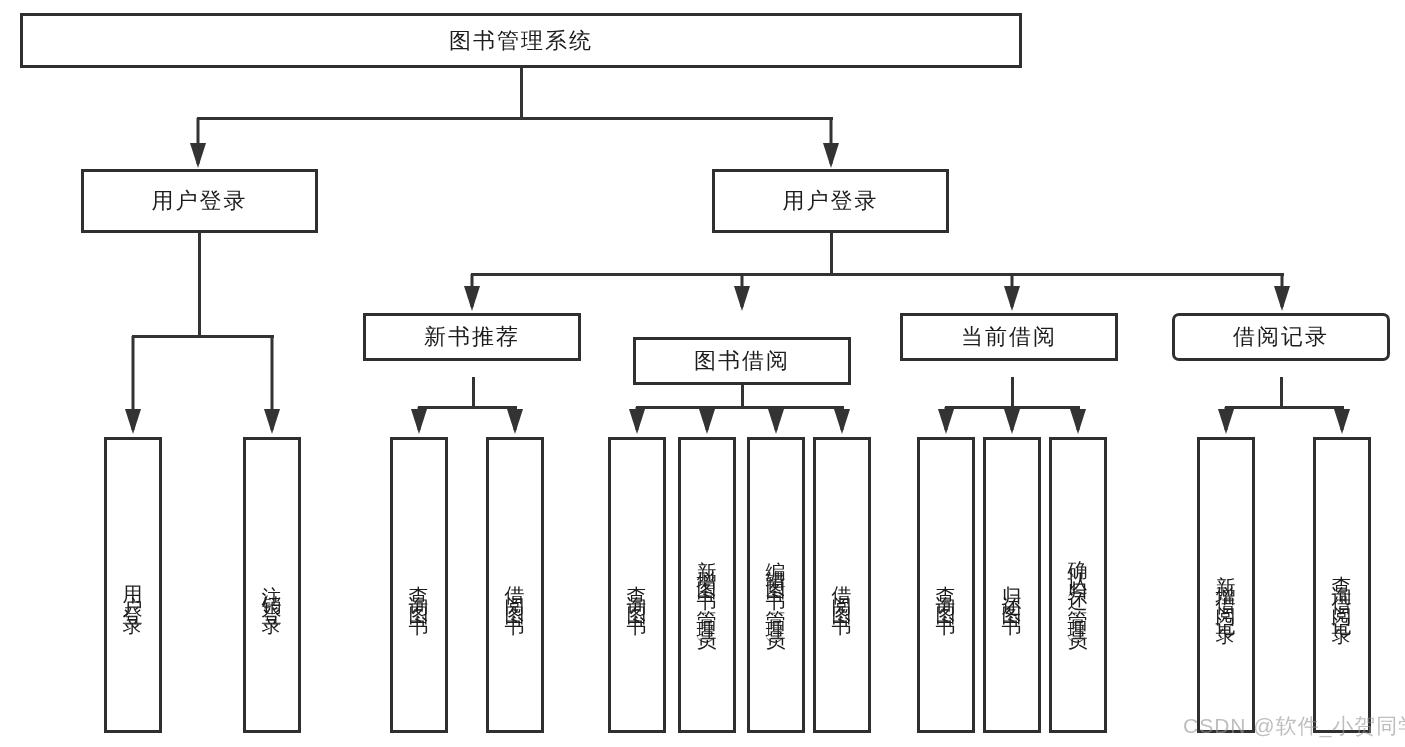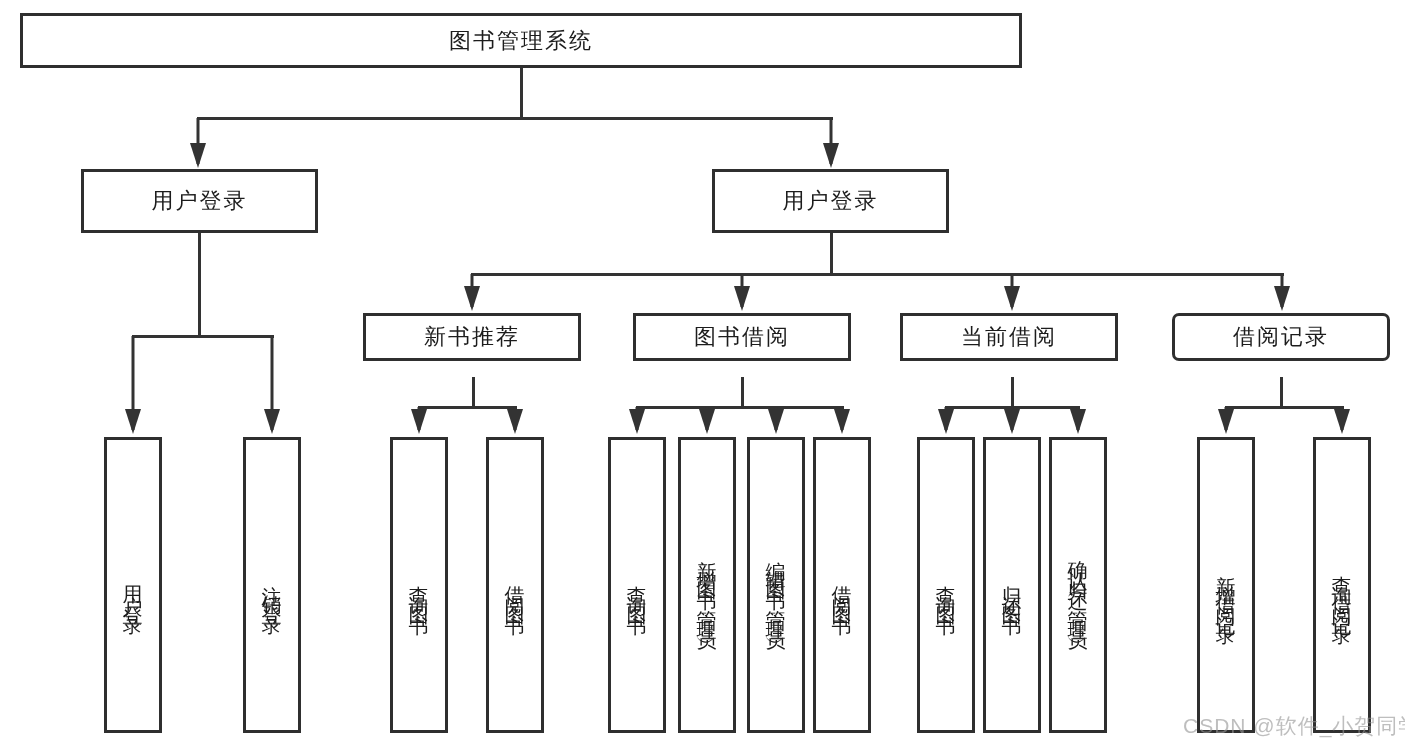--- a/index.html
+++ b/index.html
@@ -100,21 +100,21 @@
       <line x1="1342" y1="407" x2="1342" y2="430"></line>
     </g>
   </svg>
 
   <div class="node hnode root">图书管理系统</div>
 
   <div class="node hnode l1" style="left:81px;">用户登录</div>
   <div class="node hnode l1" style="left:712px;">用户登录</div>
 
   <div class="node hnode l2" style="left:363px;">新书推荐</div>
-  <div class="node hnode l2" style="left:633px;">图书借阅</div>
+  <div class="node hnode l2" style="left:633px;margin-top:24px;">图书借阅</div>
   <div class="node hnode l2" style="left:900px;">当前借阅</div>
   <div class="node hnode l2" style="left:1172px;border-radius:7px;">借阅记录</div>
 
   <div class="node leaf" style="left:104px;">
     <span class="vtext">用户登录</span>
   </div>
   <div class="node leaf" style="left:243px;">
     <span class="vtext">注销登录</span>
   </div>
   <div class="node leaf" style="left:390px;">

